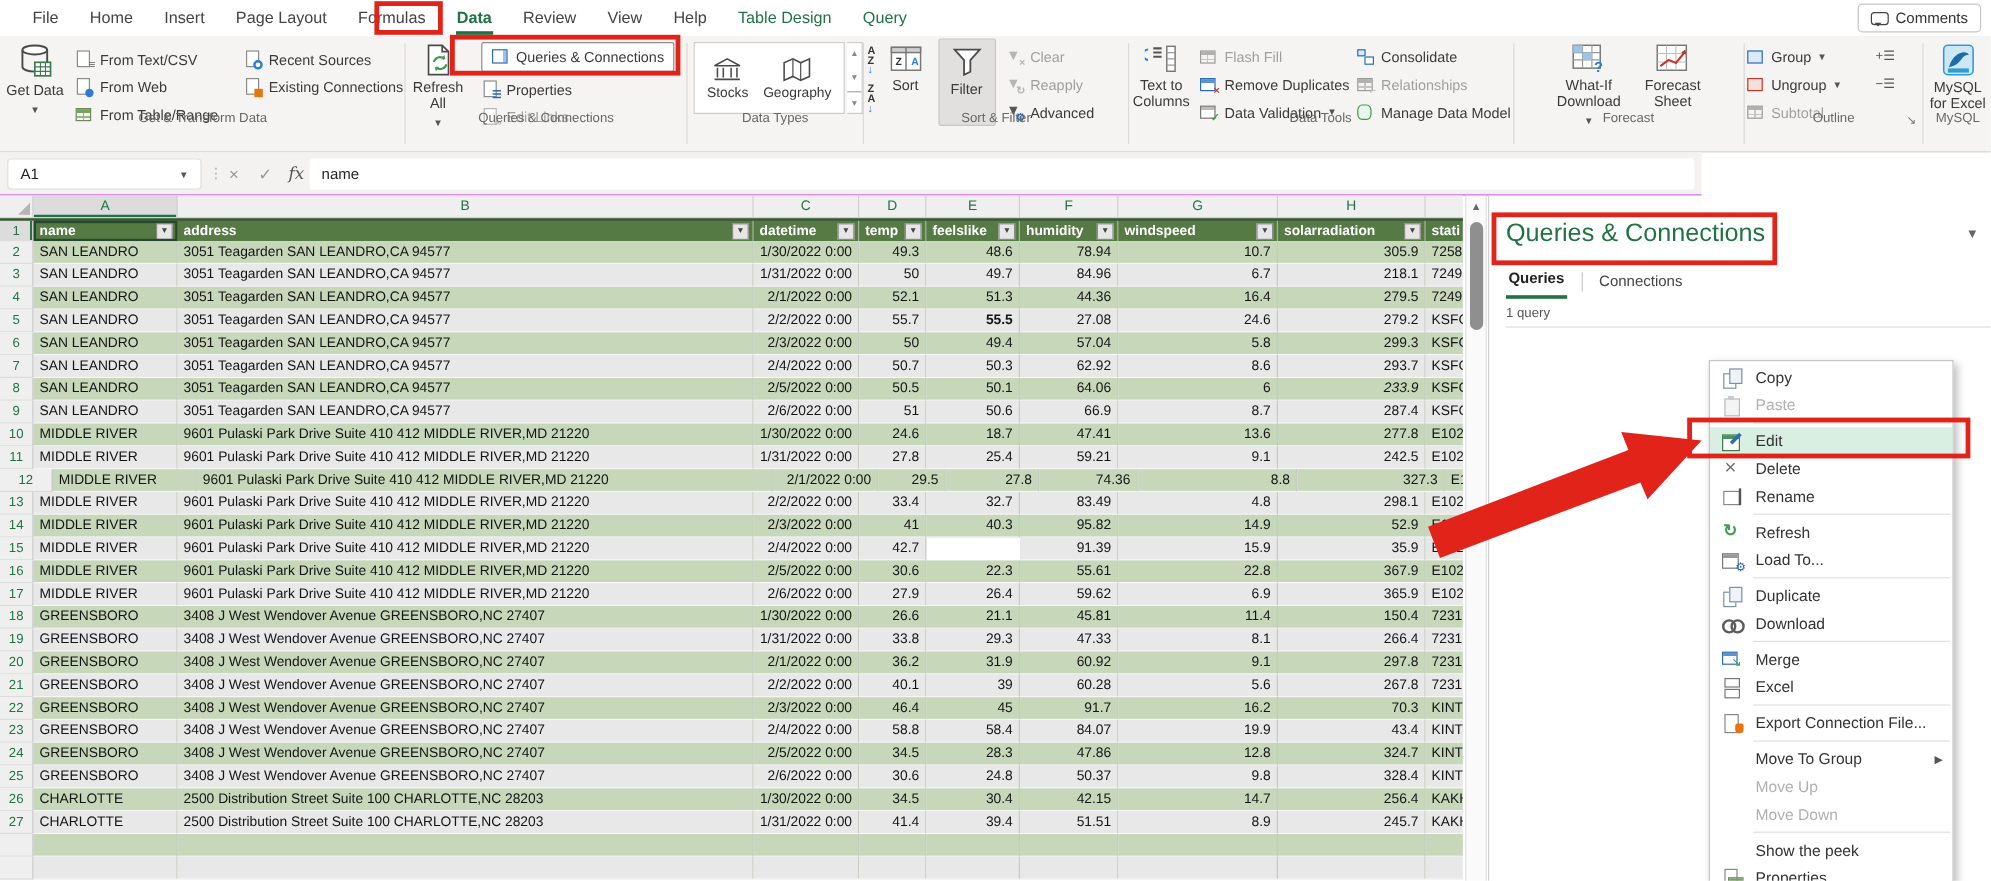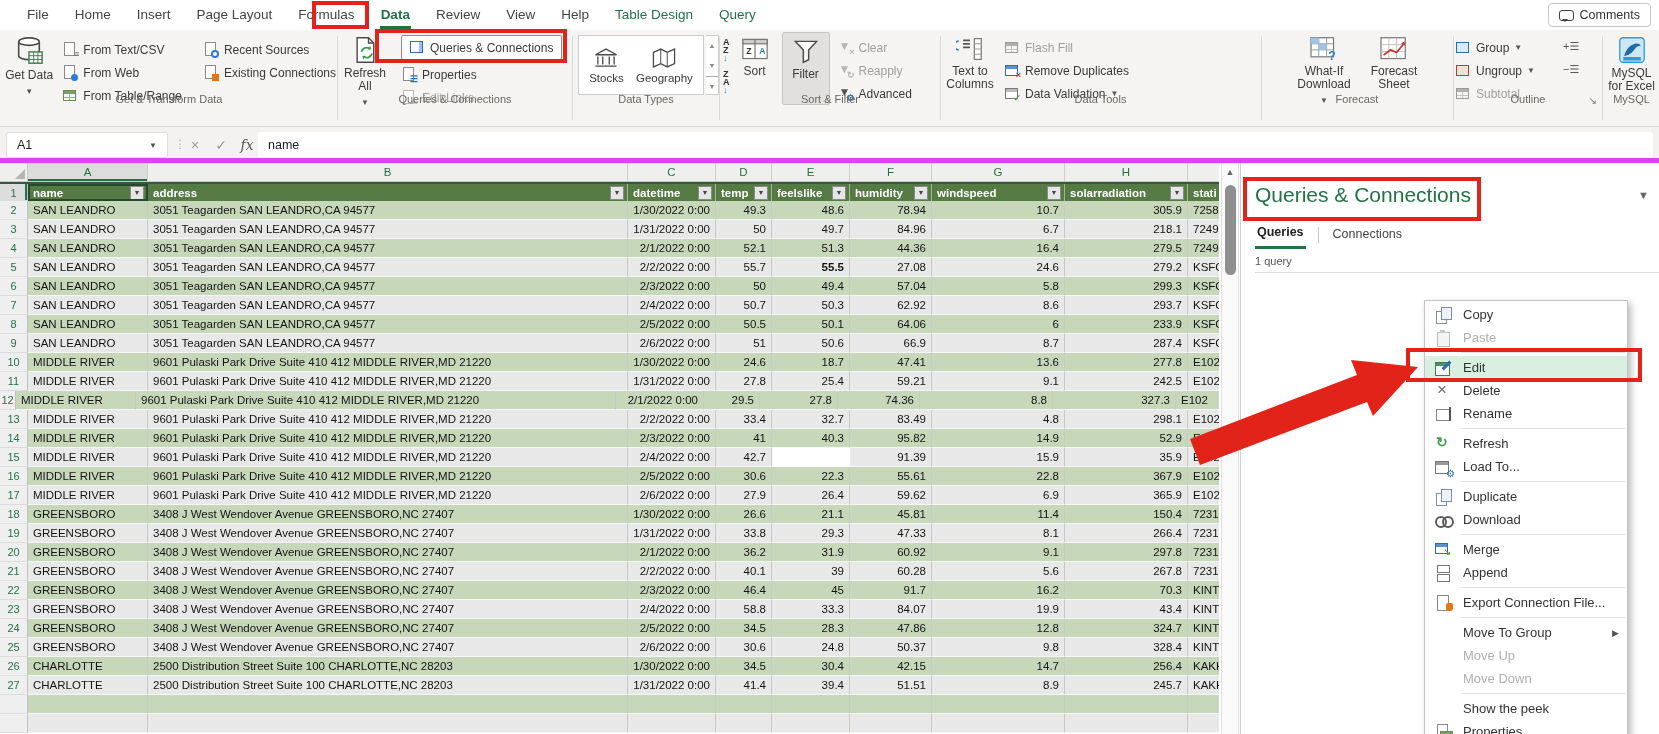--- a/index.html
+++ b/index.html
@@ -44,21 +44,21 @@
   .qcbtn { display:flex; align-items:center; gap:6px; height:25px; border:1px solid #8f8d8b; border-radius:2px; background:#fff; padding:0 8px; font-size:12px; color:#3b3a39; }
   .gallery { position:absolute; left:4px; top:3px; width:126px; height:60px; border:1px solid #cfcdcb; background:#fff; display:flex; align-items:center; justify-content:space-around; padding:0 4px; }
   .gal-item { display:flex; flex-direction:column; align-items:center; font-size:11.5px; color:#3b3a39; gap:2px; }
   .gal-strip { position:absolute; left:132px; top:3px; width:13px; height:60px; border:1px solid #cfcdcb; border-left:none; background:#fff; display:flex; flex-direction:column; }
   .gal-strip span { flex:1; font-size:7px; color:#888; text-align:center; line-height:20px; }
   .azmini { display:flex; flex-direction:column; font-size:9px; font-weight:bold; line-height:8px; color:#333; }
   .azmini i { color:#2b7cd3; font-style:normal; }
   .launcher { position:absolute; font-size:10px; color:#7a7876; }
 
   
-  .fbar { position:absolute; left:0; top:127px; width:1659px; height:36px; background:#f3f2f1; border-bottom:5px solid #d946ef; display:flex; align-items:center; }
+  .fbar { position:absolute; left:0; top:127px; width:1418px; height:36px; background:#f3f2f1; border-bottom:1px solid #d946ef; display:flex; align-items:center; }
   .namebox { position:absolute; left:6px; top:5px; width:162px; height:26px; background:#fff; border:1px solid #e0deda; border-radius:3px; font-size:12.5px; color:#222; display:flex; align-items:center; padding:0 10px; justify-content:space-between; }
   .fdots { position:absolute; left:174px; top:10px; color:#aaa; font-size:12px; letter-spacing:0; }
   .fbtns { position:absolute; left:184px; top:5px; display:flex; gap:4px; align-items:center; height:26px; }
   .fbtn { width:22px; text-align:center; color:#9a9896; font-size:14px; }
   .fx { font-family:"DejaVu Serif", serif; font-style:italic; color:#555; font-size:14px; }
   .ffield { position:absolute; left:258px; top:5px; right:6px; height:26px; background:#fff; border-radius:3px; font-size:12.5px; color:#222; display:flex; align-items:center; padding:0 10px; }
 
   
   .grid { position:absolute; left:0; top:163px; width:1219px; height:571px; overflow:hidden; background:#fff; }
   .lrow, .grow { display:flex; width:1320px; }
@@ -369,20 +369,42 @@
           </div>
           <div class="sbtn">
             <span class="ic16">
                 <span class="grid16" style="border-color:#777;background:linear-gradient(#bbb 0 3px,#fff 3px);"></span>
                 <span class="mark" style="color:#3e9b4f;">✓</span>
               </span>
             <span>Data Validation</span>
             <span class="chev">▼</span>
           </div>
         </div>
+        <div style="display:flex;flex-direction:column;padding-top:4px;">
+          <div class="sbtn">
+            <span class="ic16">
+                <span style="position:absolute;left:1px;top:1px;width:7px;height:6px;border:1px solid #2b6cb5;background:#dce9f7;"></span>
+                <span style="position:absolute;left:7px;top:7px;width:8px;height:7px;border:1px solid #2b6cb5;background:#fff;"></span>
+              </span>
+            <span>Consolidate</span>
+          </div>
+          <div class="sbtn dis">
+            <span class="ic16">
+                <span class="grid16 gray"></span>
+                <span class="mark" style="color:#b5b5b5;">⌐</span>
+              </span>
+            <span>Relationships</span>
+          </div>
+          <div class="sbtn">
+            <span class="ic16">
+                <span style="position:absolute;left:1px;top:1px;width:12px;height:13px;border-radius:4px/5px;border:1.5px solid #3e9b4f;background:#eaf5ee;"></span>
+              </span>
+            <span>Manage Data Model</span>
+          </div>
+        </div>
       </div>
       <div class="glabel">Data Tools</div>
     </div>
     <div class="gsep" style="left:1261px;"></div>
 
     <div class="rg" style="left:1263px;width:188px;">
       <div style="display:flex;justify-content:center;gap:8px;">
         <div class="big" style="width:66px;">
           <svg class="bigicon" width="30" height="26" viewBox="0 0 34 30">
             <rect x="2" y="2" width="26" height="22" fill="#fff" stroke="#777" stroke-width="1.4"></rect>
@@ -597,21 +619,21 @@
         </div>
         <div class="grow">
           <div class="numcell" style="width: 28px;">8</div>
           <div class="cell bg-g" style="width: 120px;">SAN LEANDRO</div>
           <div class="cell bg-g" style="width: 480px;">3051 Teagarden SAN LEANDRO,CA 94577</div>
           <div class="cell bg-g al-r" style="width: 88px;">2/5/2022 0:00</div>
           <div class="cell bg-g al-r" style="width: 56px;">50.5</div>
           <div class="cell bg-g al-r" style="width: 78px;">50.1</div>
           <div class="cell bg-g al-r" style="width: 82px;">64.06</div>
           <div class="cell bg-g al-r" style="width: 133px;">6</div>
-          <div class="cell bg-g al-r" style="width: 123px;">233.9</div>
+          <div class="cell bg-g al-r" style="width: 123px; font-style: italic;">233.9</div>
           <div class="cell bg-g" style="width: 130px;">KSFC</div>
         </div>
         <div class="grow">
           <div class="numcell" style="width: 28px;">9</div>
           <div class="cell bg-l" style="width: 120px;">SAN LEANDRO</div>
           <div class="cell bg-l" style="width: 480px;">3051 Teagarden SAN LEANDRO,CA 94577</div>
           <div class="cell bg-l al-r" style="width: 88px;">2/6/2022 0:00</div>
           <div class="cell bg-l al-r" style="width: 56px;">51</div>
           <div class="cell bg-l al-r" style="width: 78px;">50.6</div>
           <div class="cell bg-l al-r" style="width: 82px;">66.9</div>
@@ -637,21 +659,21 @@
           <div class="cell bg-l" style="width: 480px;">9601 Pulaski Park Drive Suite 410 412 MIDDLE RIVER,MD 21220</div>
           <div class="cell bg-l al-r" style="width: 88px;">1/31/2022 0:00</div>
           <div class="cell bg-l al-r" style="width: 56px;">27.8</div>
           <div class="cell bg-l al-r" style="width: 78px;">25.4</div>
           <div class="cell bg-l al-r" style="width: 82px;">59.21</div>
           <div class="cell bg-l al-r" style="width: 133px;">9.1</div>
           <div class="cell bg-l al-r" style="width: 123px;">242.5</div>
           <div class="cell bg-l" style="width: 130px;">E102</div>
         </div>
         <div class="grow">
-          <div class="numcell" style="width: 16px; text-align: center;">12</div>
+          <div class="numcell" style="width: 44px; text-align: center;">12</div>
           <div class="cell bg-g" style="width: 120px;">MIDDLE RIVER</div>
           <div class="cell bg-g" style="width: 480px;">9601 Pulaski Park Drive Suite 410 412 MIDDLE RIVER,MD 21220</div>
           <div class="cell bg-g al-r" style="width: 88px;">2/1/2022 0:00</div>
           <div class="cell bg-g al-r" style="width: 56px;">29.5</div>
           <div class="cell bg-g al-r" style="width: 78px;">27.8</div>
           <div class="cell bg-g al-r" style="width: 82px;">74.36</div>
           <div class="cell bg-g al-r" style="width: 133px;">8.8</div>
           <div class="cell bg-g al-r" style="width: 123px;">327.3</div>
           <div class="cell bg-g" style="width: 130px;">E102</div>
         </div>
@@ -774,21 +796,21 @@
           <div class="cell bg-g al-r" style="width: 133px;">16.2</div>
           <div class="cell bg-g al-r" style="width: 123px;">70.3</div>
           <div class="cell bg-g" style="width: 130px;">KINT</div>
         </div>
         <div class="grow">
           <div class="numcell" style="width: 28px;">23</div>
           <div class="cell bg-l" style="width: 120px;">GREENSBORO</div>
           <div class="cell bg-l" style="width: 480px;">3408 J West Wendover Avenue GREENSBORO,NC 27407</div>
           <div class="cell bg-l al-r" style="width: 88px;">2/4/2022 0:00</div>
           <div class="cell bg-l al-r" style="width: 56px;">58.8</div>
-          <div class="cell bg-l al-r" style="width: 78px;">33.3</div>
+          <div class="cell bg-l al-r" style="width: 78px;">58.4</div>
           <div class="cell bg-l al-r" style="width: 82px;">84.07</div>
           <div class="cell bg-l al-r" style="width: 133px;">19.9</div>
           <div class="cell bg-l al-r" style="width: 123px;">43.4</div>
           <div class="cell bg-l" style="width: 130px;">KINT</div>
         </div>
         <div class="grow">
           <div class="numcell" style="width: 28px;">24</div>
           <div class="cell bg-g" style="width: 120px;">GREENSBORO</div>
           <div class="cell bg-g" style="width: 480px;">3408 J West Wendover Avenue GREENSBORO,NC 27407</div>
           <div class="cell bg-g al-r" style="width: 88px;">2/5/2022 0:00</div>
@@ -921,21 +943,21 @@
         <span class="mi mi-reference"></span>
         <span>Download</span>
       </div>
       <div class="msep"></div>
       <div class="mitem">
         <span class="mi mi-merge"></span>
         <span>Merge</span>
       </div>
       <div class="mitem">
         <span class="mi mi-append"></span>
-        <span>Append</span>
+        <span>Excel</span>
       </div>
       <div class="msep"></div>
       <div class="mitem">
         <span class="mi mi-export"></span>
         <span>Export Connection File...</span>
       </div>
       <div class="msep"></div>
       <div class="mitem">
         <span class="mi"></span>
         <span>Move To Group</span>

